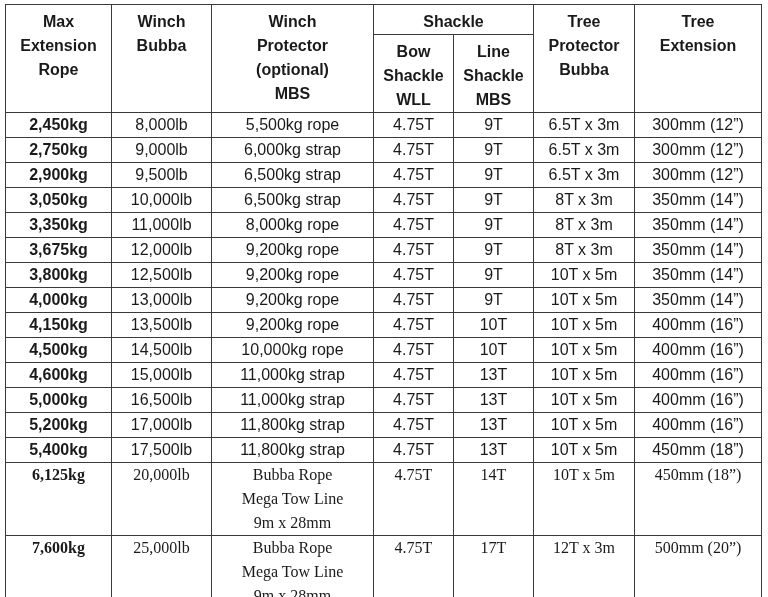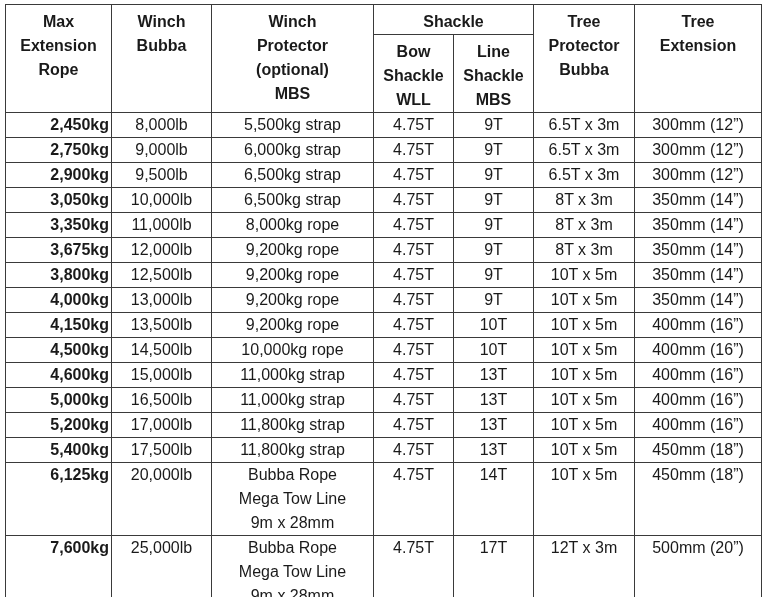--- a/index.html
+++ b/index.html
@@ -22,22 +22,22 @@
     white-space: nowrap;
     vertical-align: top;
   }
   table.spec th {
     font-weight: bold;
     vertical-align: top;
     line-height: 24px;
     padding-top: 5px;
   }
   table.spec th.group { height: 22px; }
-  table.spec td.force { font-weight: bold; text-align: right; }
-  table.spec td.multi { line-height: 24px; height: 71px; white-space: normal; }
+  table.spec td.force { font-weight: bold; }
+  table.spec td.multi { line-height: 24px; height: 71px; white-space: normal; font-family: Liberation Serif, serif; }
   .line { display: block; }
 </style>
 </head>
 <body>
 
 <table class="spec">
   <colgroup>
     <col style="width:106px">
     <col style="width:100px">
     <col style="width:162px">
@@ -85,21 +85,21 @@
         <span class="line">Shackle</span>
         <span class="line">MBS</span>
       </th>
     </tr>
   </thead>
   <tbody id="table-body">
       <tr>
         <td class="force">2,450kg</td>
         <td>8,000lb</td>
         <td>
-          <span class="line">5,500kg strap</span>
+          <span class="line">5,500kg rope</span>
         </td>
         <td>4.75T</td>
         <td>9T</td>
         <td>6.5T x 3m</td>
         <td>300mm (12”)</td>
       </tr>
       <tr>
         <td class="force">2,750kg</td>
         <td>9,000lb</td>
         <td>

